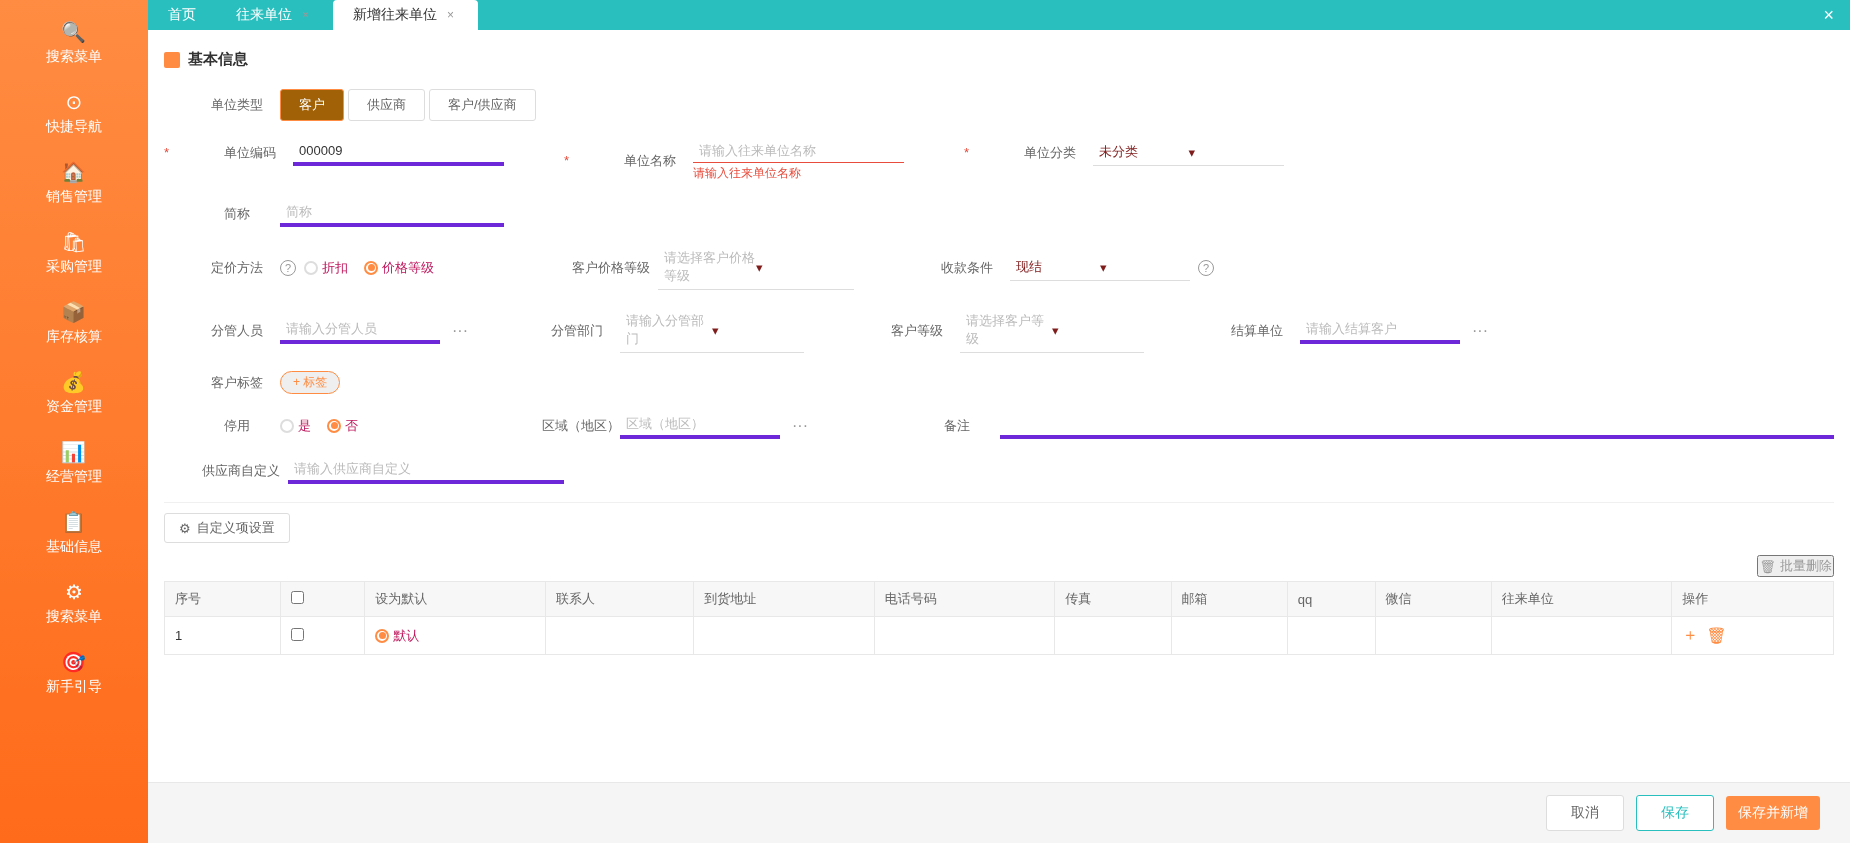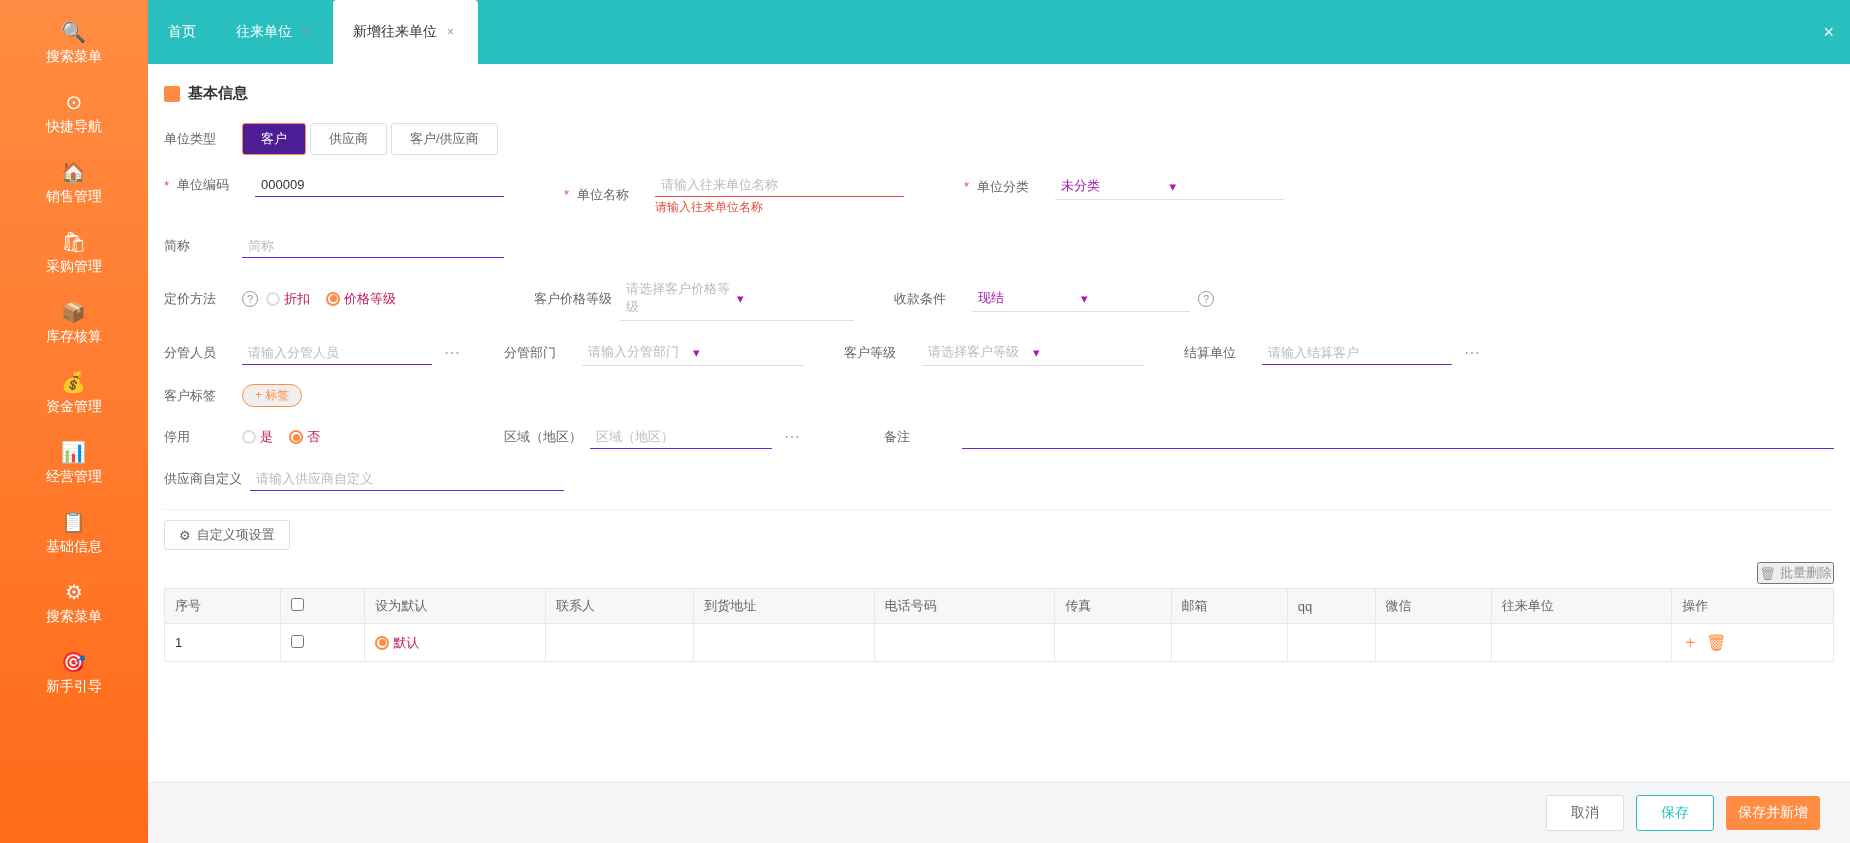--- a/index.html
+++ b/index.html
@@ -35,21 +35,21 @@
       flex-direction: column;
       overflow: hidden;
     }
 
     
     .tab-bar {
       background: #2abfbf;
       display: flex;
       align-items: center;
       padding: 0;
-      height: 64px;
+      height: 30px;
       flex-shrink: 0;
       position: relative;
     }
     .tab {
       display: flex;
       align-items: center;
       padding: 0 20px;
       height: 100%;
       color: #fff;
       cursor: pointer;
@@ -121,29 +121,30 @@
       display: flex;
       align-items: center;
       gap: 8px;
       flex: 1;
     }
     .form-label {
       color: #666;
       font-size: 13px;
       white-space: nowrap;
       min-width: 70px;
-      text-align: left;
+      text-align: center;
+      margin-left: 38px;
     }
     .required-star {
       color: #e74c3c;
       font-size: 13px;
     }
     .form-input {
       border: none;
-      border-bottom: 1px solid #6d28d9;
+      border-bottom: 4px solid #6d28d9;
       outline: none;
       padding: 4px 6px;
       font-size: 13px;
       color: #333;
       background: transparent;
       min-width: 160px;
       flex: 1;
     }
     .form-input::placeholder { color: #bbb; }
     .form-input.error { border-bottom: 1px solid #e74c3c; }
@@ -155,40 +156,40 @@
     }
     .form-select-wrapper {
       display: flex;
       align-items: center;
       border-bottom: 1px solid #ddd;
       min-width: 160px;
       flex: 1;
       padding: 4px 6px;
       cursor: pointer;
     }
-    .form-select-wrapper span { flex: 1; font-size: 13px; color: #a21caf; }
+    .form-select-wrapper span { flex: 1; font-size: 13px; color: #7f1d1d; }
     .form-select-wrapper .placeholder { color: #bbb; }
     .chevron { font-size: 12px; color: #999; }
 
     
     .type-btn-group {
       display: flex;
       gap: 4px;
     }
     .type-btn {
       padding: 6px 18px;
       border: 1px solid #ddd;
       background: #fff;
       cursor: pointer;
       font-size: 13px;
       border-radius: 3px;
       color: #666;
     }
     .type-btn.active {
-      background: #4c1d95;
+      background: #a16207;
       border-color: #ff8c42;
       color: #fff;
     }
 
     
     .radio-group {
       display: flex;
       align-items: center;
       gap: 16px;
     }

